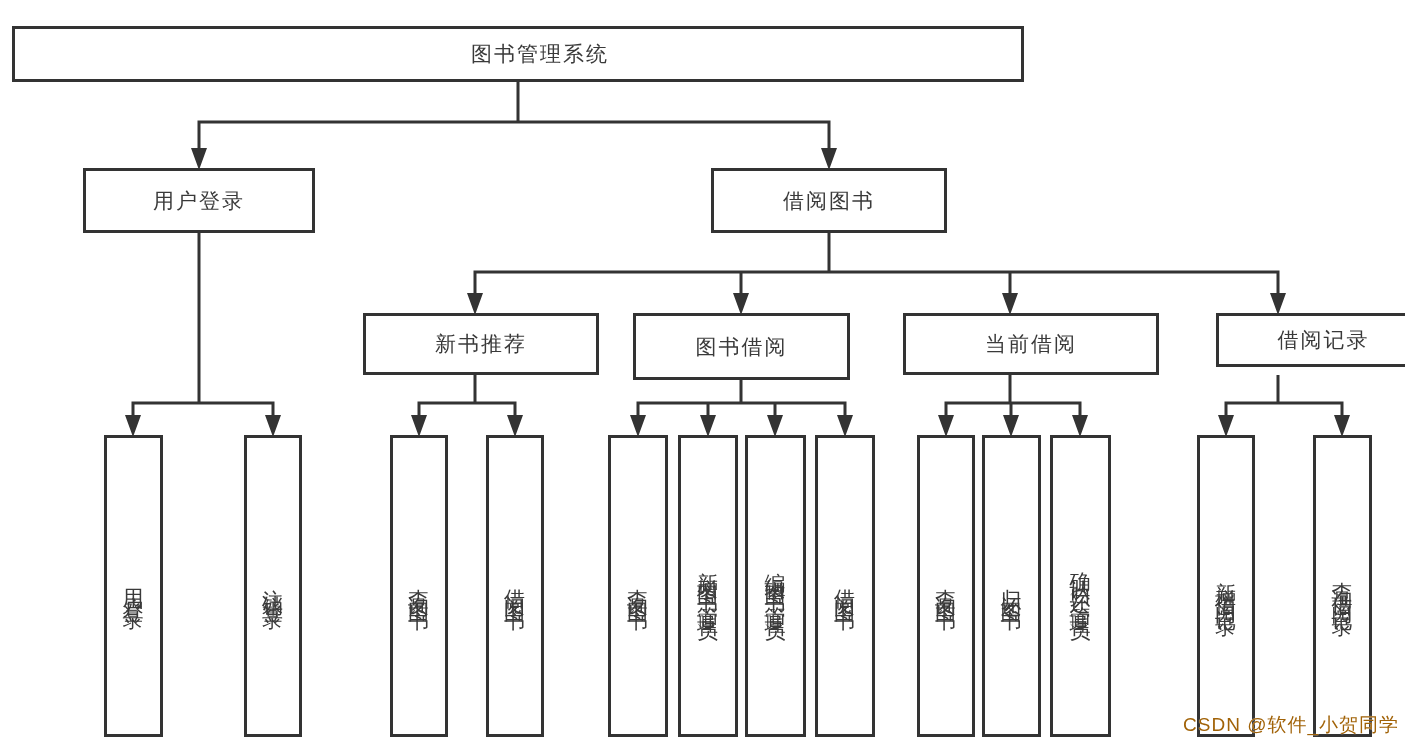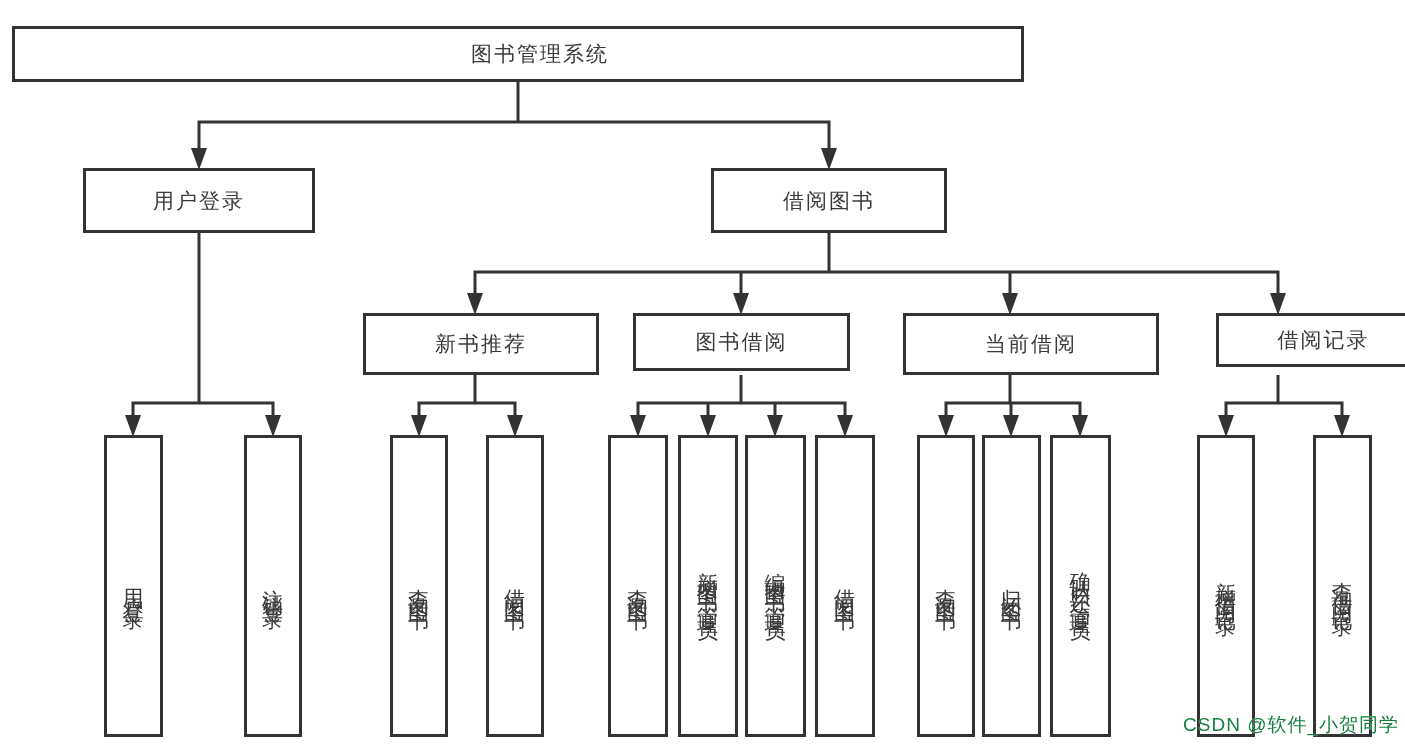--- a/index.html
+++ b/index.html
@@ -43,21 +43,21 @@
     font-size: 21px;
     letter-spacing: 7px;
     line-height: 1.1;
   }
   .watermark {
     position: absolute;
     right: 6px;
     top: 712px;
     font-size: 19px;
     letter-spacing: 1px;
-    color: #15803d;
+    color: #a16207;
     white-space: nowrap;
     z-index: 5;
     text-shadow: 0 0 1px #ffffff;
   }
 </style>
 </head>
 <body>
 
 <div class="canvas">
 
@@ -90,21 +90,21 @@
   <div class="box" style="left:83px; top:168px; width:232px; height:65px;">
     <span class="h-label">用户登录</span>
   </div>
   <div class="box" style="left:711px; top:168px; width:236px; height:65px;">
     <span class="h-label">借阅图书</span>
   </div>
 
   <div class="box" style="left:363px; top:313px; width:236px; height:62px;">
     <span class="h-label">新书推荐</span>
   </div>
-  <div class="box" style="left:633px; top:313px; width:217px; height:58px;">
+  <div class="box" style="left:633px; top:313px; width:217px; height:67px;">
     <span class="h-label">图书借阅</span>
   </div>
   <div class="box" style="left:903px; top:313px; width:256px; height:62px;">
     <span class="h-label">当前借阅</span>
   </div>
   <div class="box" style="left:1216px; top:313px; width:215px; height:54px;">
     <span class="h-label">借阅记录</span>
   </div>
 
   <div class="box" style="left:104px; top:435px; width:59px; height:302px;">

